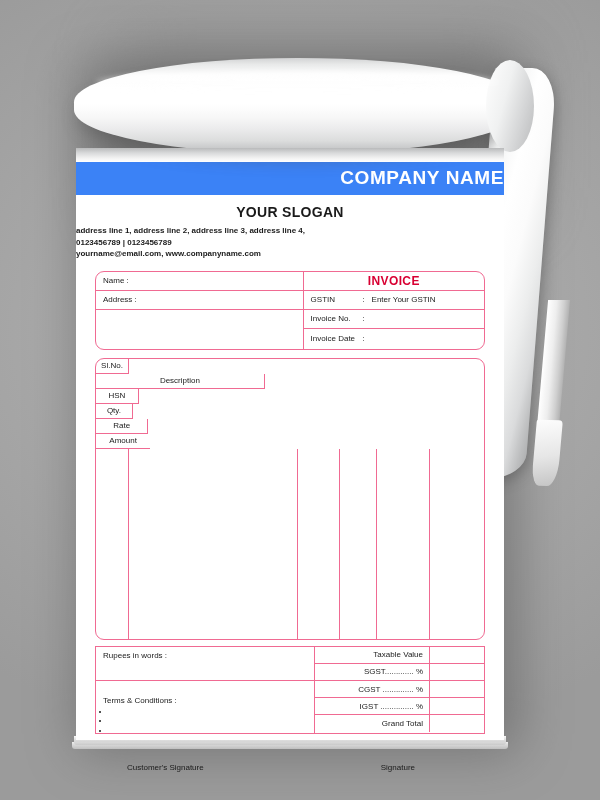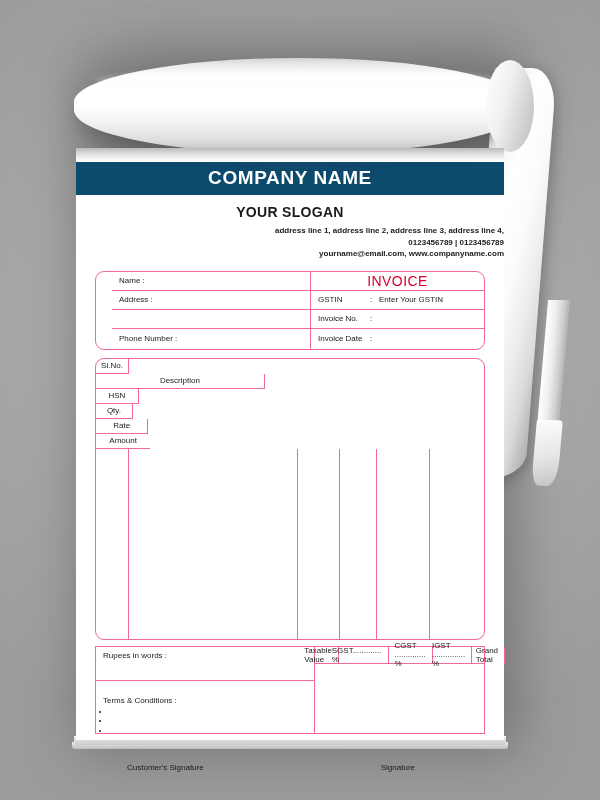--- a/index.html
+++ b/index.html
@@ -121,82 +121,81 @@
   .sheet {
     position: absolute;
     left: 76px; top: 160px;
     width: 428px; height: 580px;
     background: #ffffff;
   }
 
   
   .banner {
     height: 35px;
-    background: #0c4a6e;
+    background: #3b82f6;
     display: flex;
     align-items: center;
-    justify-content: center;
+    justify-content: flex-end;
   }
   .banner-title {
     color: #ffffff;
     font-size: 19px;
     font-weight: bold;
     letter-spacing: .6px;
   }
 
   .slogan {
     text-align: center;
     font-size: 14px;
     font-weight: bold;
     color: #1a1a1a;
     margin-top: 9px;
     letter-spacing: .3px;
   }
   .addr {
-    text-align: right;
+    text-align: left;
     font-size: 8px;
     font-weight: bold;
     color: #1a1a1a;
     line-height: 11.5px;
     margin-top: 5px;
   }
 
   
   :root { --pink: #f06a92; }
 
   .block { margin: 0 19px; }
 
   .top-grid {
     display: flex;
     border: 1.1px solid #f06a92;
     border-radius: 9px;
     margin-top: 11px;
     overflow: hidden;
-    padding-left: 16px;
   }
   .tg-left { width: 53.5%; border-right: 1.1px solid #f06a92; }
   .tg-right { width: 46.5%; }
 
   .cell {
     height: 19px;
     display: flex;
     align-items: center;
     padding: 0 7px;
     font-size: 8px;
     color: #1a1a1a;
     border-bottom: 1.1px solid #f06a92;
   }
   .cell:last-child { border-bottom: none; }
   .cell.tall { height: 20px; }
 
   .invoice-cell {
     justify-content: center;
     color: #d80032;
-    font-weight: normal;
-    font-size: 14px;
+    font-weight: bold;
+    font-size: 12px;
     letter-spacing: .4px;
   }
   .lbl { display: inline-block; width: 52px; }
   .colon { display: inline-block; width: 9px; }
 
   
   .items {
     margin-top: 8px;
     border: 1.1px solid #f06a92;
     border-radius: 9px;
@@ -252,21 +251,22 @@
     color: #1a1a1a;
   }
   .bullets { margin: 2px 0 0 7px; }
   .bullets li { list-style: disc; font-size: 7px; line-height: 9.5px; }
 
   .br {
     width: 43.5%;
     border: 1.1px solid #f06a92;
     border-left: none;
     display: flex;
-    flex-direction: row;
+    flex-direction: column;
+    justify-content: center;
   }
   .tot-row {
     display: flex;
     height: 17.2px;
     border-bottom: 1.1px solid #f06a92;
   }
   .tot-row:last-child { border-bottom: none; }
   .tot-label {
     width: 68%;
     display: flex;
@@ -322,23 +322,20 @@
 
       <div class="top-grid">
         <div class="tg-left">
           <div class="cell">
             <span>Name :</span>
           </div>
           <div class="cell">
             <span>Address :</span>
           </div>
           <div class="cell"></div>
-          <div class="cell tall">
-            <span>Phone Number :</span>
-          </div>
         </div>
         <div class="tg-right">
           <div class="cell invoice-cell">INVOICE</div>
           <div class="cell">
             <span class="lbl">GSTIN</span>
             <span class="colon">:</span>
             <span>Enter Your GSTIN</span>
           </div>
           <div class="cell">
             <span class="lbl">Invoice No.</span>

